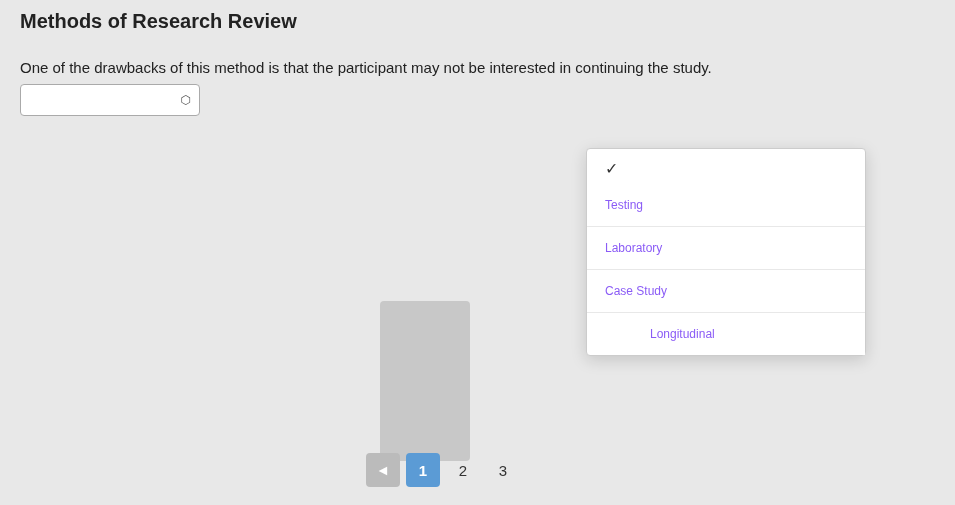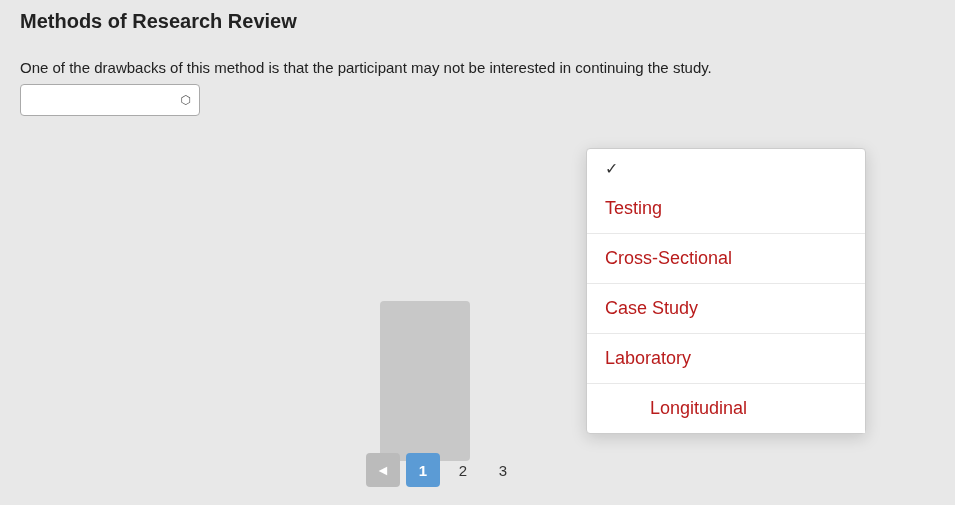--- a/index.html
+++ b/index.html
@@ -72,22 +72,22 @@
     }
 
     .checkmark-row {
       padding: 10px 18px 6px 18px;
       font-size: 16px;
       color: #333;
     }
 
     .dropdown-item {
       padding: 14px 18px;
-      font-size: 18px;
-      color: #b91c1c;
+      font-size: 12px;
+      color: #8b5cf6;
       border-bottom: 1px solid #e8e8e8;
       cursor: pointer;
       background: #fff;
     }
 
     .dropdown-item:last-child {
       border-bottom: none;
       margin-left: 45px;
     }
 
@@ -179,23 +179,22 @@
 
   <div class="main-content">
     <div class="left-panel">
       <div class="image-placeholder"></div>
     </div>
   </div>
 
   <div class="dropdown-container">
     <div class="checkmark-row">✓</div>
     <div class="dropdown-item">Testing</div>
-    <div class="dropdown-item">Cross-Sectional</div>
+    <div class="dropdown-item">Laboratory</div>
     <div class="dropdown-item">Case Study</div>
-    <div class="dropdown-item">Laboratory</div>
     <div class="dropdown-item">Longitudinal</div>
   </div>
 
   <div class="pagination-area">
     <button class="pagination-prev">◄</button>
     <div class="pagination-current">1</div>
     <div class="pagination-num">2</div>
     <div class="pagination-num">3</div>
   </div>
 

